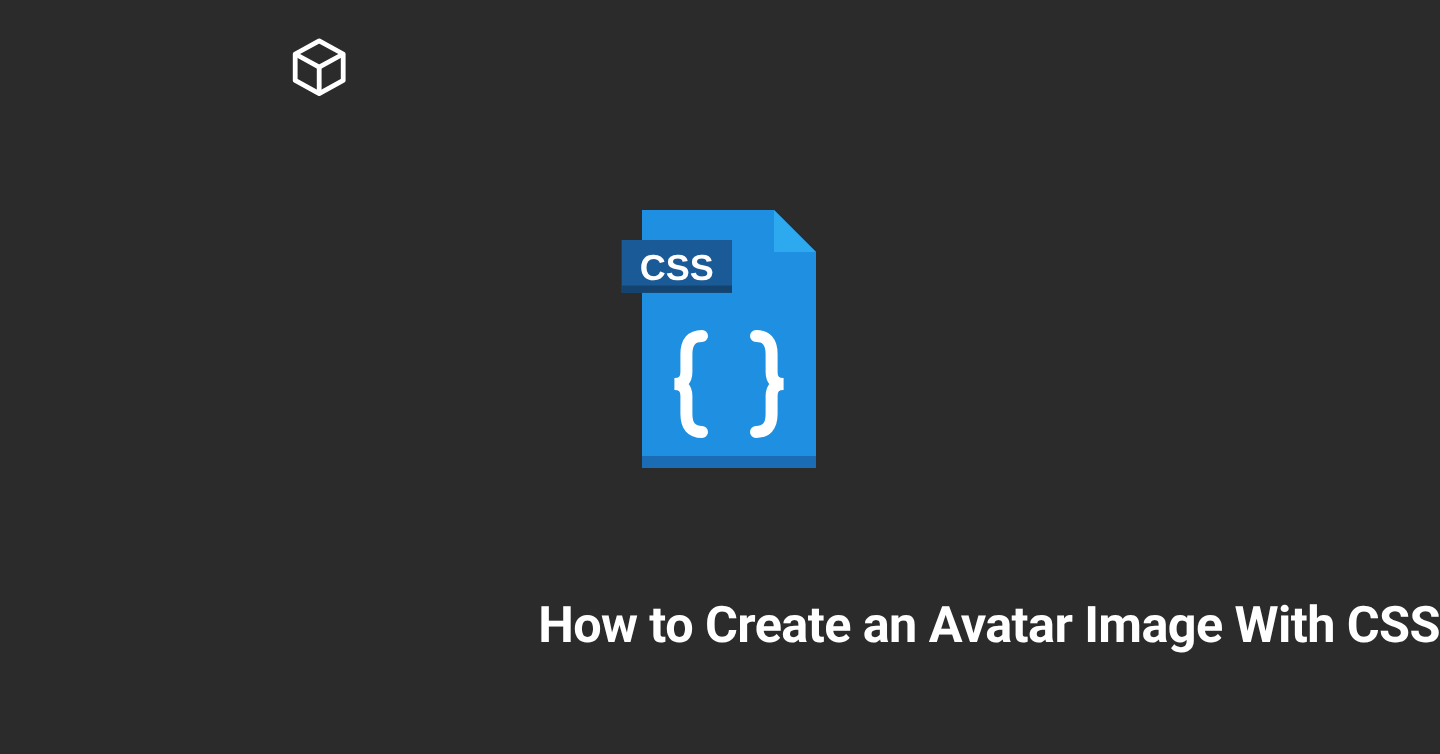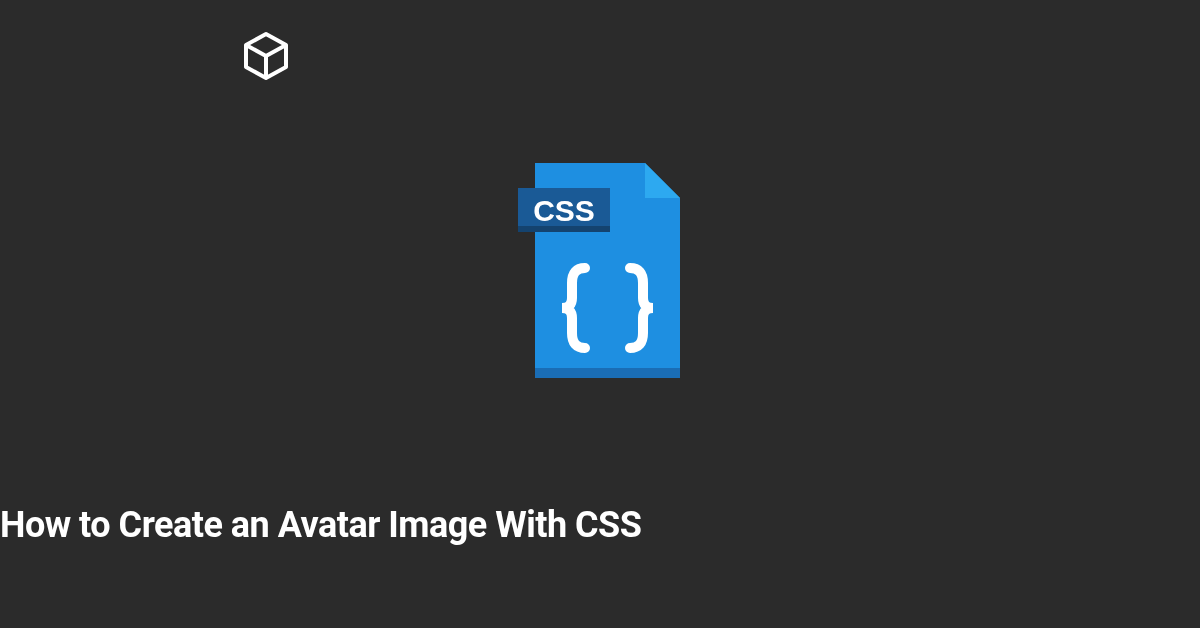--- a/index.html
+++ b/index.html
@@ -15,32 +15,32 @@
       position: relative;
       overflow: hidden;
     }
     .logo {
       position: absolute;
       top: 28px;
       left: 238px;
     }
     .center-icon {
       position: absolute;
-      top: 143px;
+      top: 155px;
       left: 50%;
       transform: translateX(-50%);
     }
     .title {
       position: absolute;
       bottom: 82px;
       left: 0;
       right: 0;
-      text-align: left;
+      text-align: right;
       color: #ffffff;
-      font-size: 36px;
+      font-size: 42px;
       font-weight: 700;
       letter-spacing: -0.5px;
     }
   </style>
 </head>
 <body>
 
 <div class="logo">
   <svg width="56" height="56" viewBox="0 0 56 56" fill="none">
     <path d="M28 6 L48 17 L48 39 L28 50 L8 39 L8 17 Z" stroke="#ffffff" stroke-width="4" fill="none" stroke-linejoin="round"></path>

